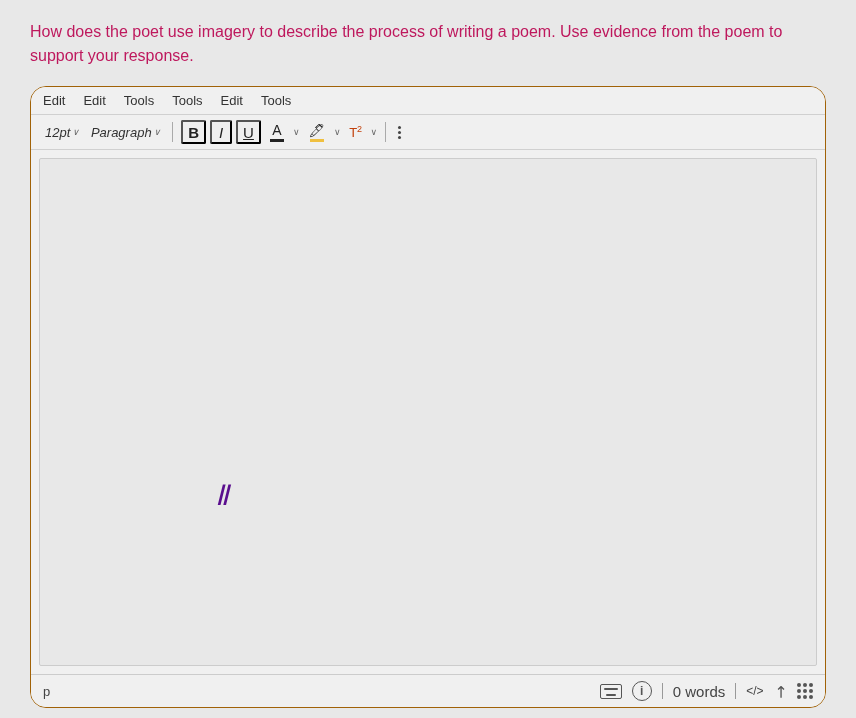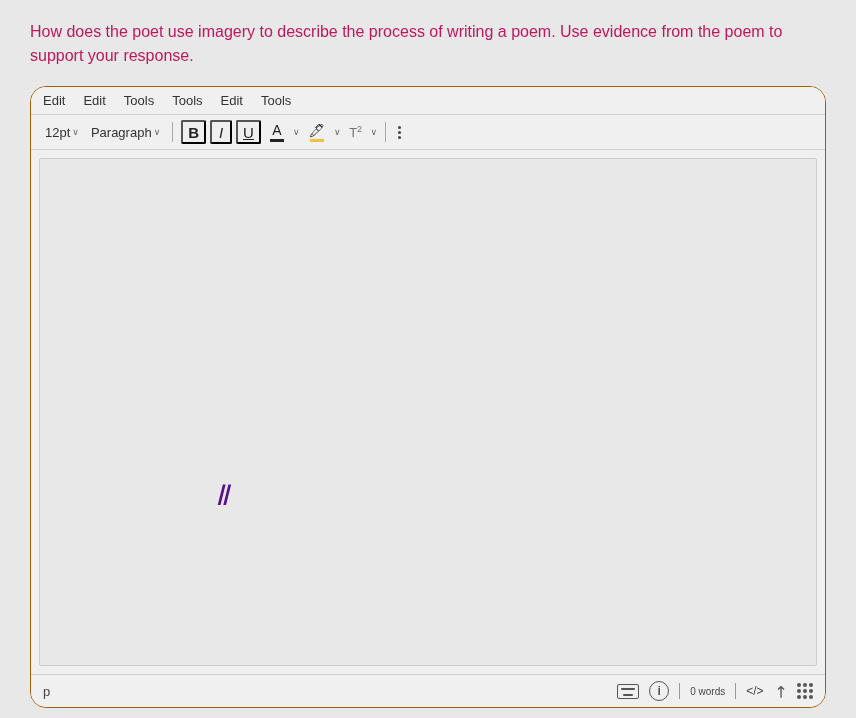--- a/index.html
+++ b/index.html
@@ -62,20 +62,21 @@
     }
 
     .toolbar-select {
       display: flex;
       align-items: center;
       font-size: 13px;
       color: #333;
       cursor: pointer;
       padding: 2px 4px;
       gap: 2px;
+      font-style: italic;
     }
 
     .toolbar-divider {
       width: 1px;
       height: 20px;
       background: #aaa;
       margin: 0 4px;
     }
 
     .toolbar-btn {
@@ -129,21 +130,21 @@
 
     .highlight-bar {
       width: 14px;
       height: 3px;
       background: #f0c040;
       margin-top: 1px;
     }
 
     .superscript-btn {
       font-size: 13px;
-      color: #737373;
+      color: #c2410c;
       cursor: pointer;
       padding: 2px 4px;
     }
 
     .superscript-btn sup {
       font-size: 9px;
     }
 
     .three-dots {
       display: flex;
@@ -257,21 +258,21 @@
       cursor: pointer;
     }
 
     .word-count-divider {
       width: 1px;
       height: 16px;
       background: #999;
     }
 
     .word-count {
-      font-size: 10px;
+      font-size: 15px;
       color: #444;
     }
 
     .code-btn {
       font-size: 12px;
       color: #444;
       cursor: pointer;
     }
 
     .grid-icon {

